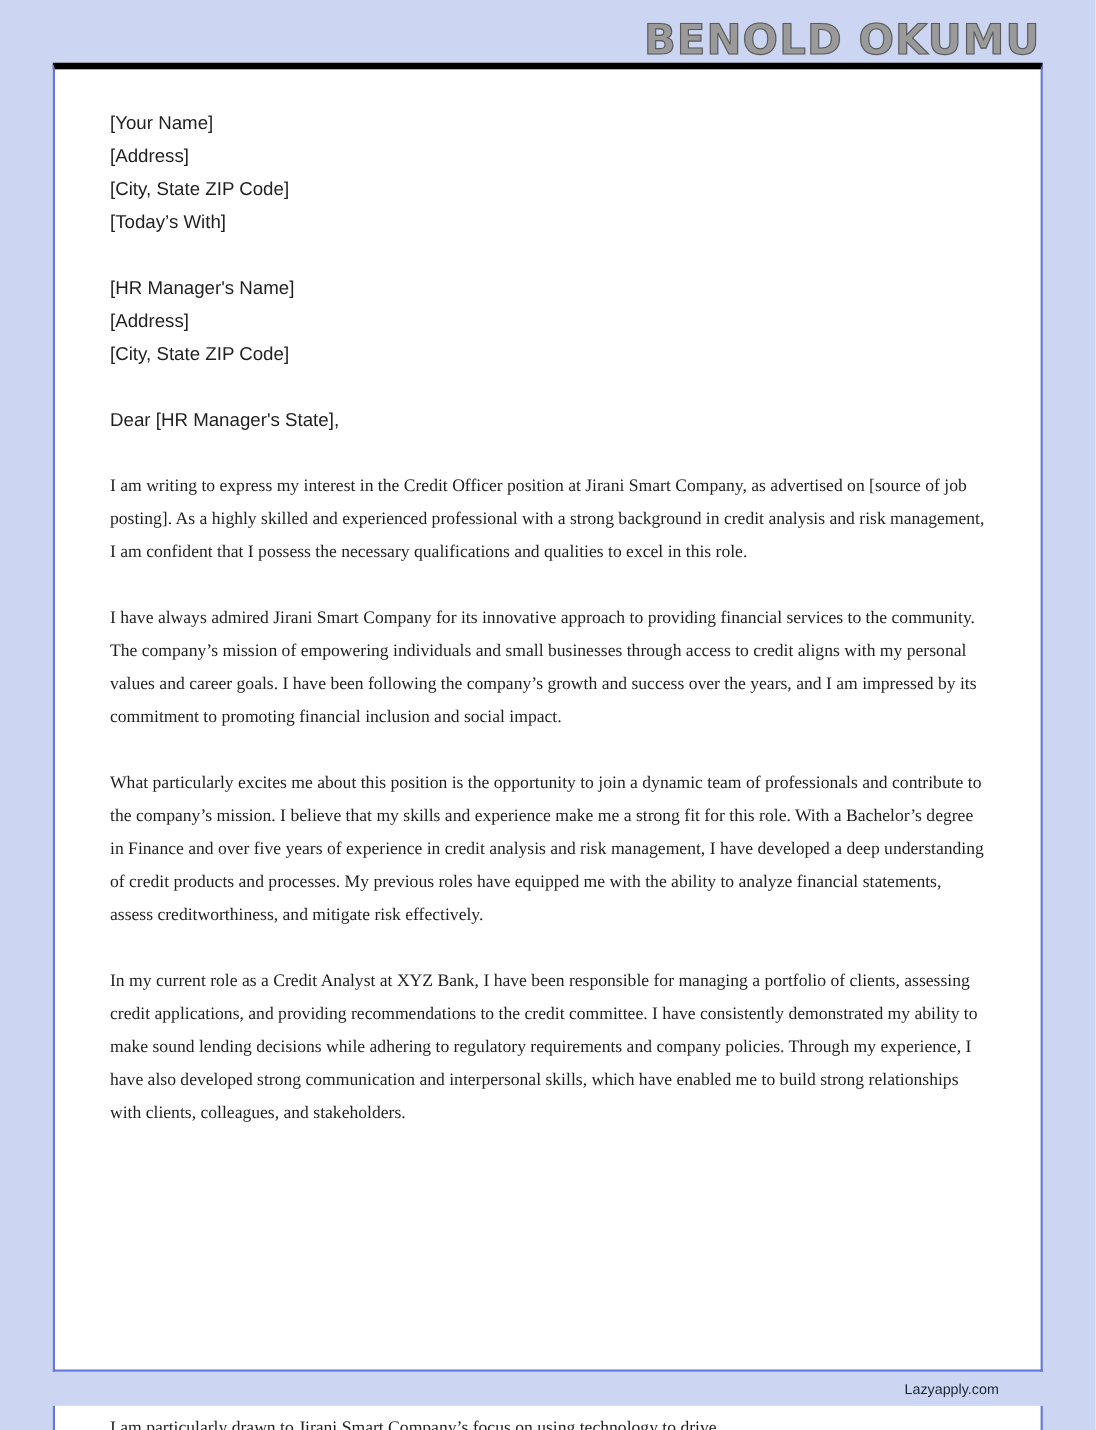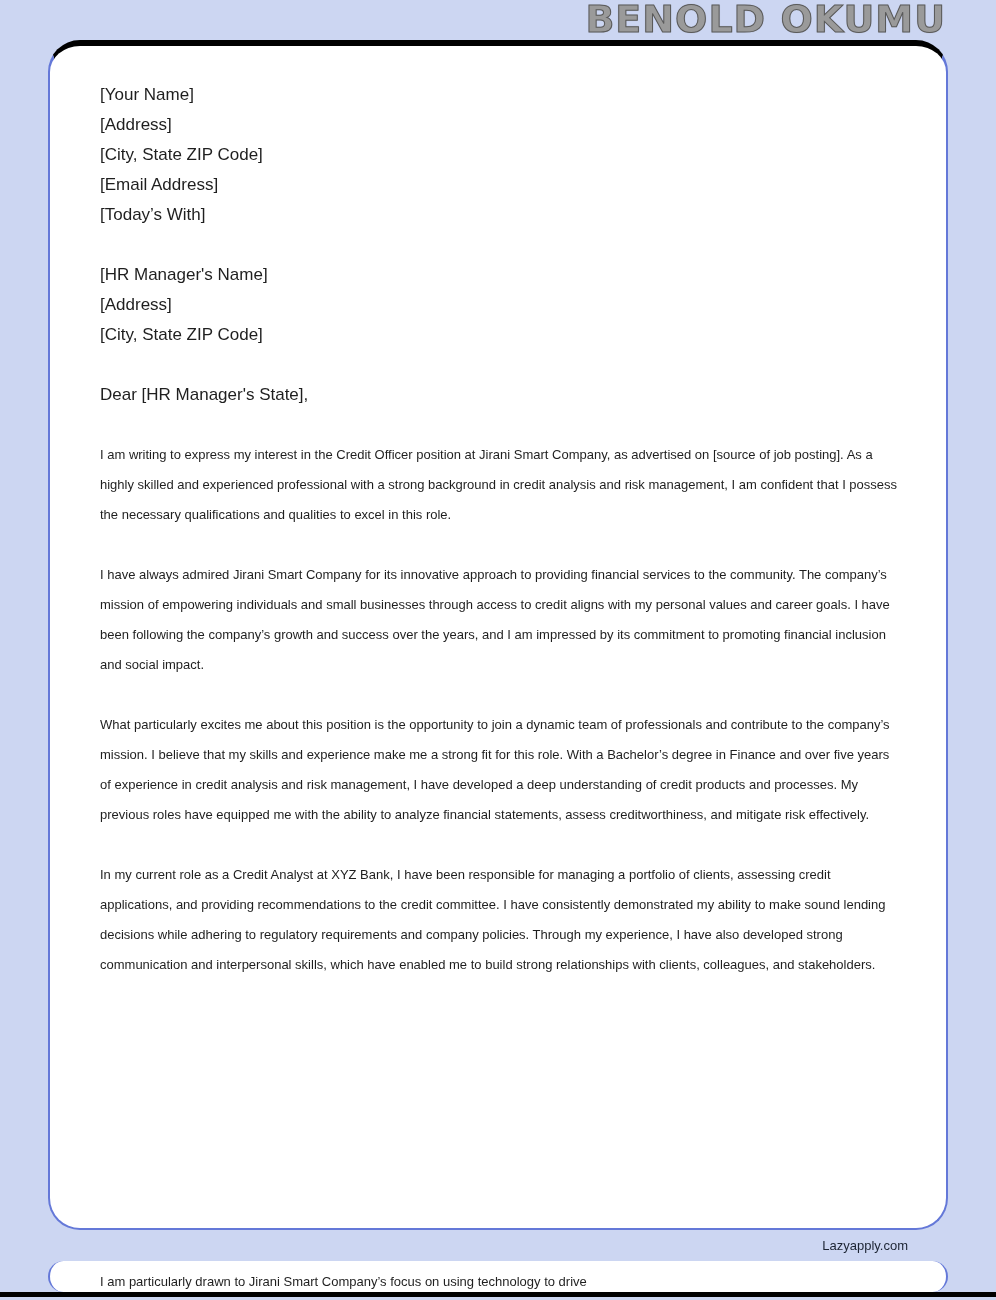--- a/index.html
+++ b/index.html
@@ -8,21 +8,21 @@
   }
   body {
     width: 996px;
     height: 1300px;
     background: #ccd6f2;
     overflow: hidden;
     font-family: "Liberation Sans", sans-serif;
     color: #1f1f1f;
   }
   .header {
-    height: 40px;
+    height: 57px;
     display: flex;
     align-items: flex-end;
     justify-content: flex-end;
     padding-right: 50px;
     box-sizing: border-box;
   }
   .header-name {
     font-family: "DejaVu Sans", sans-serif;
     font-size: 38px;
     font-weight: 700;
@@ -33,21 +33,20 @@
     text-shadow: 0 0 1px #6a6a6a;
     padding-bottom: 2px;
     white-space: nowrap;
   }
   .page {
     margin: 0 48px;
     background: #ffffff;
     border-left: 2px solid #6478d8;
     border-right: 2px solid #6478d8;
     box-sizing: border-box;
-    border-radius: 32px;
   }
   .page-1 {
     height: 1190px;
     border-top: 6px solid #000000;
     border-bottom: 2px solid #6478d8;
     padding: 34px 48px 16px 50px;
     overflow: hidden;
   }
   .page-2 {
     height: 31px;
@@ -55,24 +54,25 @@
     overflow: hidden;
   }
   .line {
     font-size: 17px;
     line-height: 30px;
   }
   .block {
     margin: 0 0 30px 0;
   }
   .para {
-    font-size: 13px;
+    font-size: 16px;
     line-height: 30px;
     margin: 0 0 30px 0;
     max-width: 800px;
+    font-family: Liberation Serif, serif;
   }
   .para:last-child {
     margin-bottom: 0;
   }
   .between-pages {
     height: 31px;
     display: flex;
     align-items: center;
     justify-content: flex-end;
     padding-right: 88px;
@@ -95,21 +95,20 @@
 <div class="header">
   <div class="header-name">BENOLD OKUMU</div>
 </div>
 
 <div class="page page-1">
 
   <div class="block">
     <div class="line">[Your Name]</div>
     <div class="line">[Address]</div>
     <div class="line">[City, State ZIP Code]</div>
-    <div class="line">[Email Address]</div>
     <div class="line">[Today’s With]</div>
   </div>
 
   <div class="block">
     <div class="line">[HR Manager's Name]</div>
     <div class="line">[Address]</div>
     <div class="line">[City, State ZIP Code]</div>
   </div>
 
   <div class="block line">Dear [HR Manager's State],</div>

